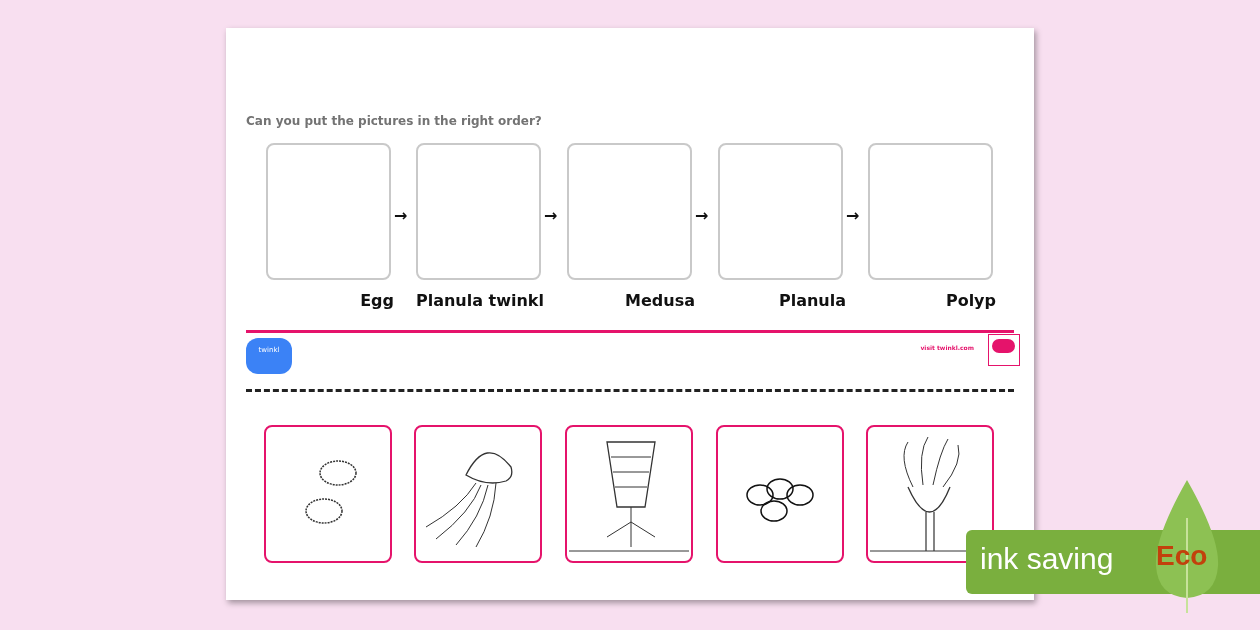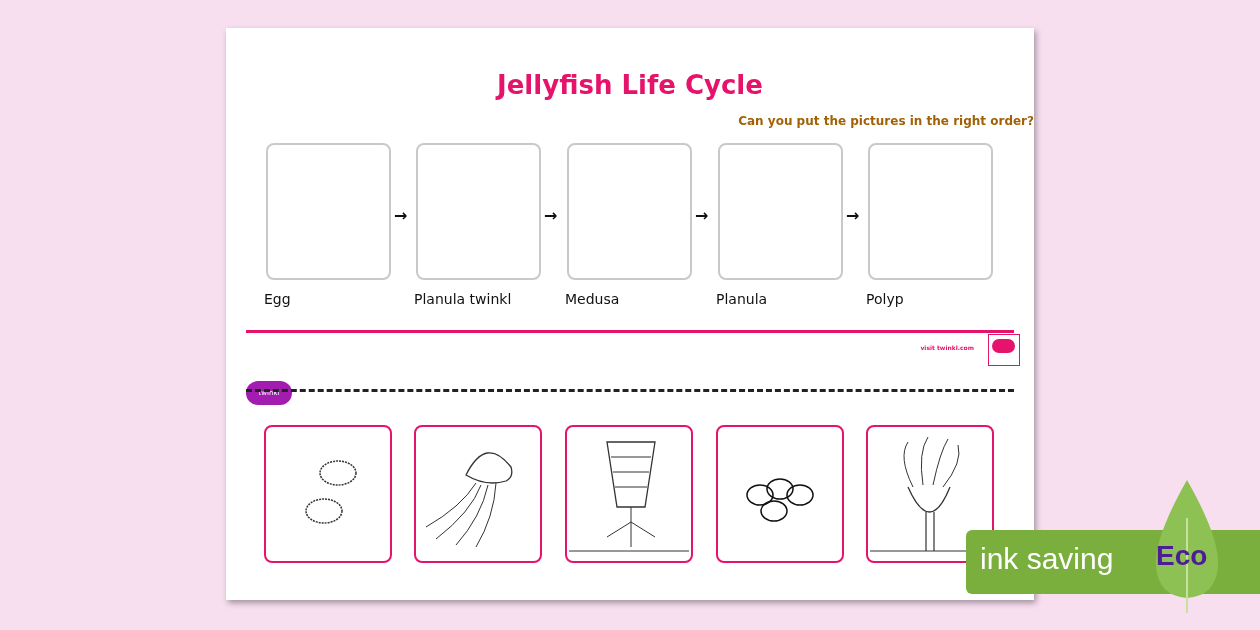--- a/index.html
+++ b/index.html
@@ -1,40 +1,39 @@
 <!DOCTYPE html>
 <html><head>
 <meta charset="utf-8">
 <style>
   html, body { margin:0; padding:0; }
   body { width:1260px; height:630px; background:#f8dff0; position:relative; overflow:hidden; font-family:"DejaVu Sans", sans-serif; }
   .sheet { position:absolute; left:226px; top:28px; width:808px; height:572px; background:#fff; box-shadow:2px 3px 6px rgba(0,0,0,0.35); }
   .title { position:absolute; left:0; right:0; top:42px; text-align:center; color:#e5136b; font-weight:bold; font-size:26px; font-family:"DejaVu Sans", sans-serif; }
-  .subtitle { position:absolute; left:0; right:0; top:86px; text-align:right; color:#a16207; font-weight:bold; font-size:12px; }
+  .subtitle { position:absolute; left:0; right:0; top:86px; text-align:left; color:#737373; font-weight:bold; font-size:12px;padding-left:20px; }
   .box { position:absolute; top:115px; width:125px; height:137px; border:2px solid #c9c9c9; border-radius:8px; background:#fff; box-sizing:border-box; }
   .arrow { position:absolute; top:178px; font-size:16px; font-weight:bold; color:#111; }
-  .label { position:absolute; top:263px; width:130px; text-align:left; font-weight:normal; font-size:14px; color:#111; }
+  .label { position:absolute; top:263px; width:130px; text-align:right; font-weight:bold; font-size:16px; color:#111; }
   .pinkline { position:absolute; left:20px; right:20px; top:302px; height:3px; background:#e5136b; }
-  .logo-left { position:absolute; left:20px; top:310px; width:46px; height:24px; background:#a21caf; border-radius:12px; color:#fff; font-size:7px; text-align:center; line-height:24px;margin-top:43px; }
+  .logo-left { position:absolute; left:20px; top:310px; width:46px; height:36px; background:#3b82f6; border-radius:12px; color:#fff; font-size:7px; text-align:center; line-height:24px; }
   .footer-url { position:absolute; right:60px; top:316px; color:#e5136b; font-size:6px; font-weight:bold; }
   .logo-right { position:absolute; right:14px; top:306px; width:30px; height:30px; border:1px solid #e5136b; }
   .logo-right .blob { position:absolute; left:3px; top:4px; width:23px; height:14px; background:#e5136b; border-radius:8px; }
   .dashed { position:absolute; left:20px; right:20px; top:361px; border-top:3px dashed #222; }
   .pic { position:absolute; top:397px; width:128px; height:138px; border:2px solid #e5136b; border-radius:8px; box-sizing:border-box; background:#fff; }
   .pic svg { position:absolute; left:0; top:0; }
   .eco { position:absolute; left:966px; top:530px; width:300px; height:64px; background:#7aaf3e; border-radius:6px 0 0 6px; }
   .eco-text { position:absolute; left:14px; top:12px; color:#fff; font-size:30px; font-family:"Liberation Sans", sans-serif; }
   .leaf { position:absolute; left:1150px; top:478px; }
-  .eco-label { position:absolute; left:1156px; top:540px; color:#4c1d95; font-size:28px; font-weight:bold; font-family:"Liberation Sans", sans-serif; }
+  .eco-label { position:absolute; left:1156px; top:540px; color:#c2410c; font-size:28px; font-weight:bold; font-family:"Liberation Sans", sans-serif; }
 </style>
 </head>
 <body>
 
 <div class="sheet">
-  <div class="title">Jellyfish Life Cycle</div>
   <div class="subtitle">Can you put the pictures in the right order?</div>
 
   <div class="box" style="left:40px"></div>
   <div class="arrow" style="left:168px">→</div>
   <div class="box" style="left:190px"></div>
   <div class="arrow" style="left:318px">→</div>
   <div class="box" style="left:341px"></div>
   <div class="arrow" style="left:469px">→</div>
   <div class="box" style="left:492px"></div>
   <div class="arrow" style="left:620px">→</div>

